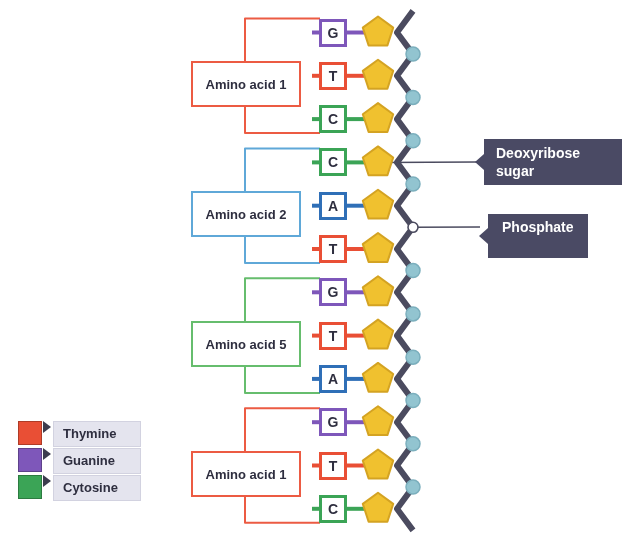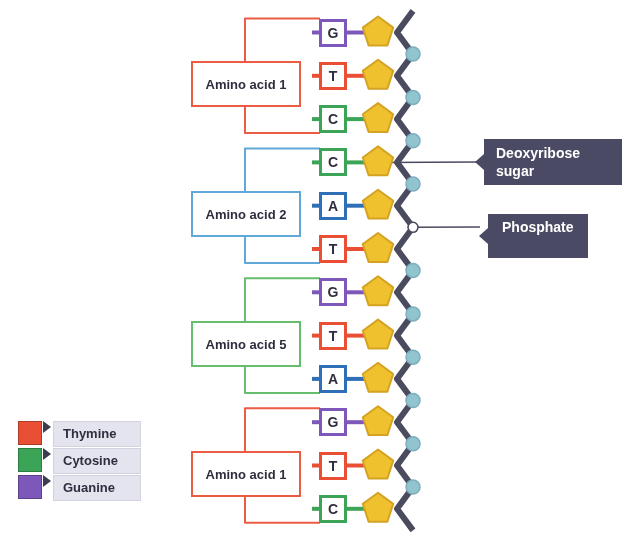--- a/index.html
+++ b/index.html
@@ -242,24 +242,24 @@
     <span class="callout-text">Phosphate</span>
   </div>
 
   <div class="legend">
     <div class="legend-row">
       <span class="legend-swatch" style="background: rgb(233, 79, 53);"></span>
       <span class="legend-pointer"></span>
       <span class="legend-label">Thymine</span>
     </div>
     <div class="legend-row">
+      <span class="legend-swatch" style="background: rgb(126, 87, 186);"></span>
+      <span class="legend-pointer"></span>
+      <span class="legend-label">Guanine</span>
+    </div>
+    <div class="legend-row">
       <span class="legend-swatch" style="background: rgb(59, 164, 86);"></span>
       <span class="legend-pointer"></span>
       <span class="legend-label">Cytosine</span>
     </div>
-    <div class="legend-row">
-      <span class="legend-swatch" style="background: rgb(126, 87, 186);"></span>
-      <span class="legend-pointer"></span>
-      <span class="legend-label">Guanine</span>
-    </div>
   </div>
 
 </div>
 
 </body></html>

